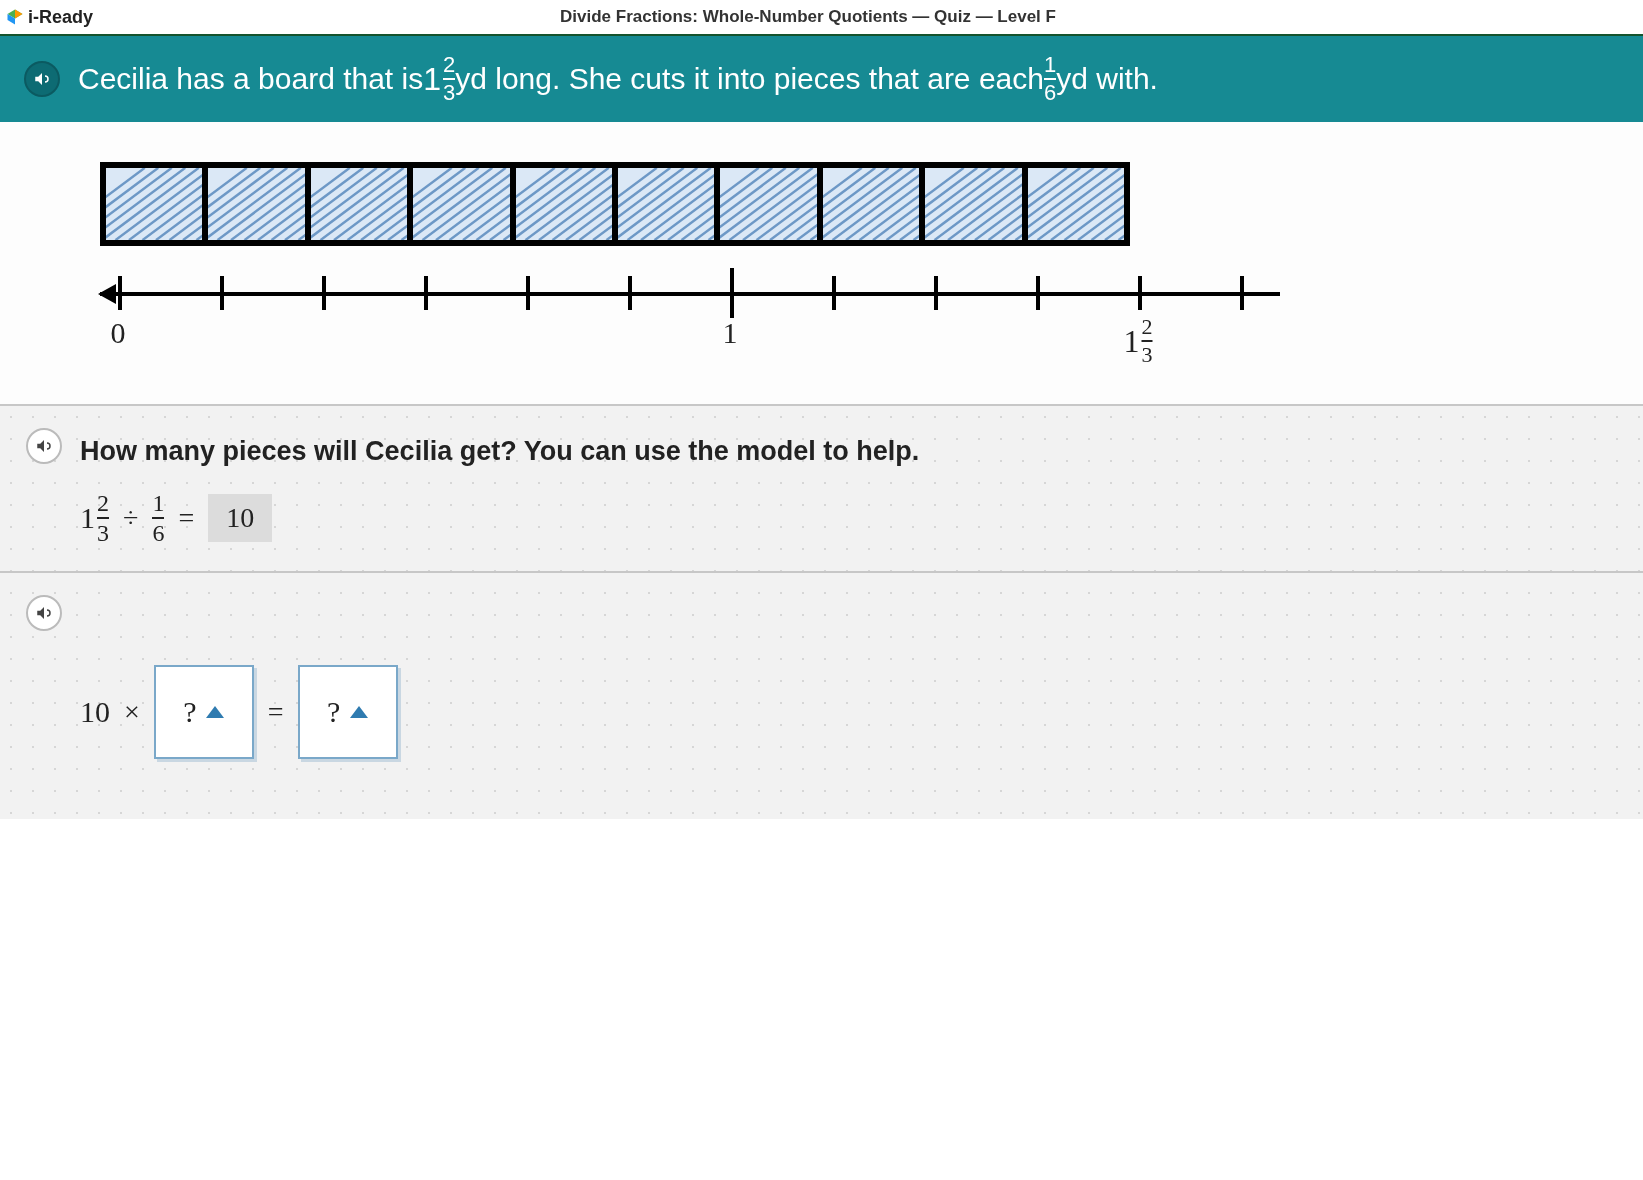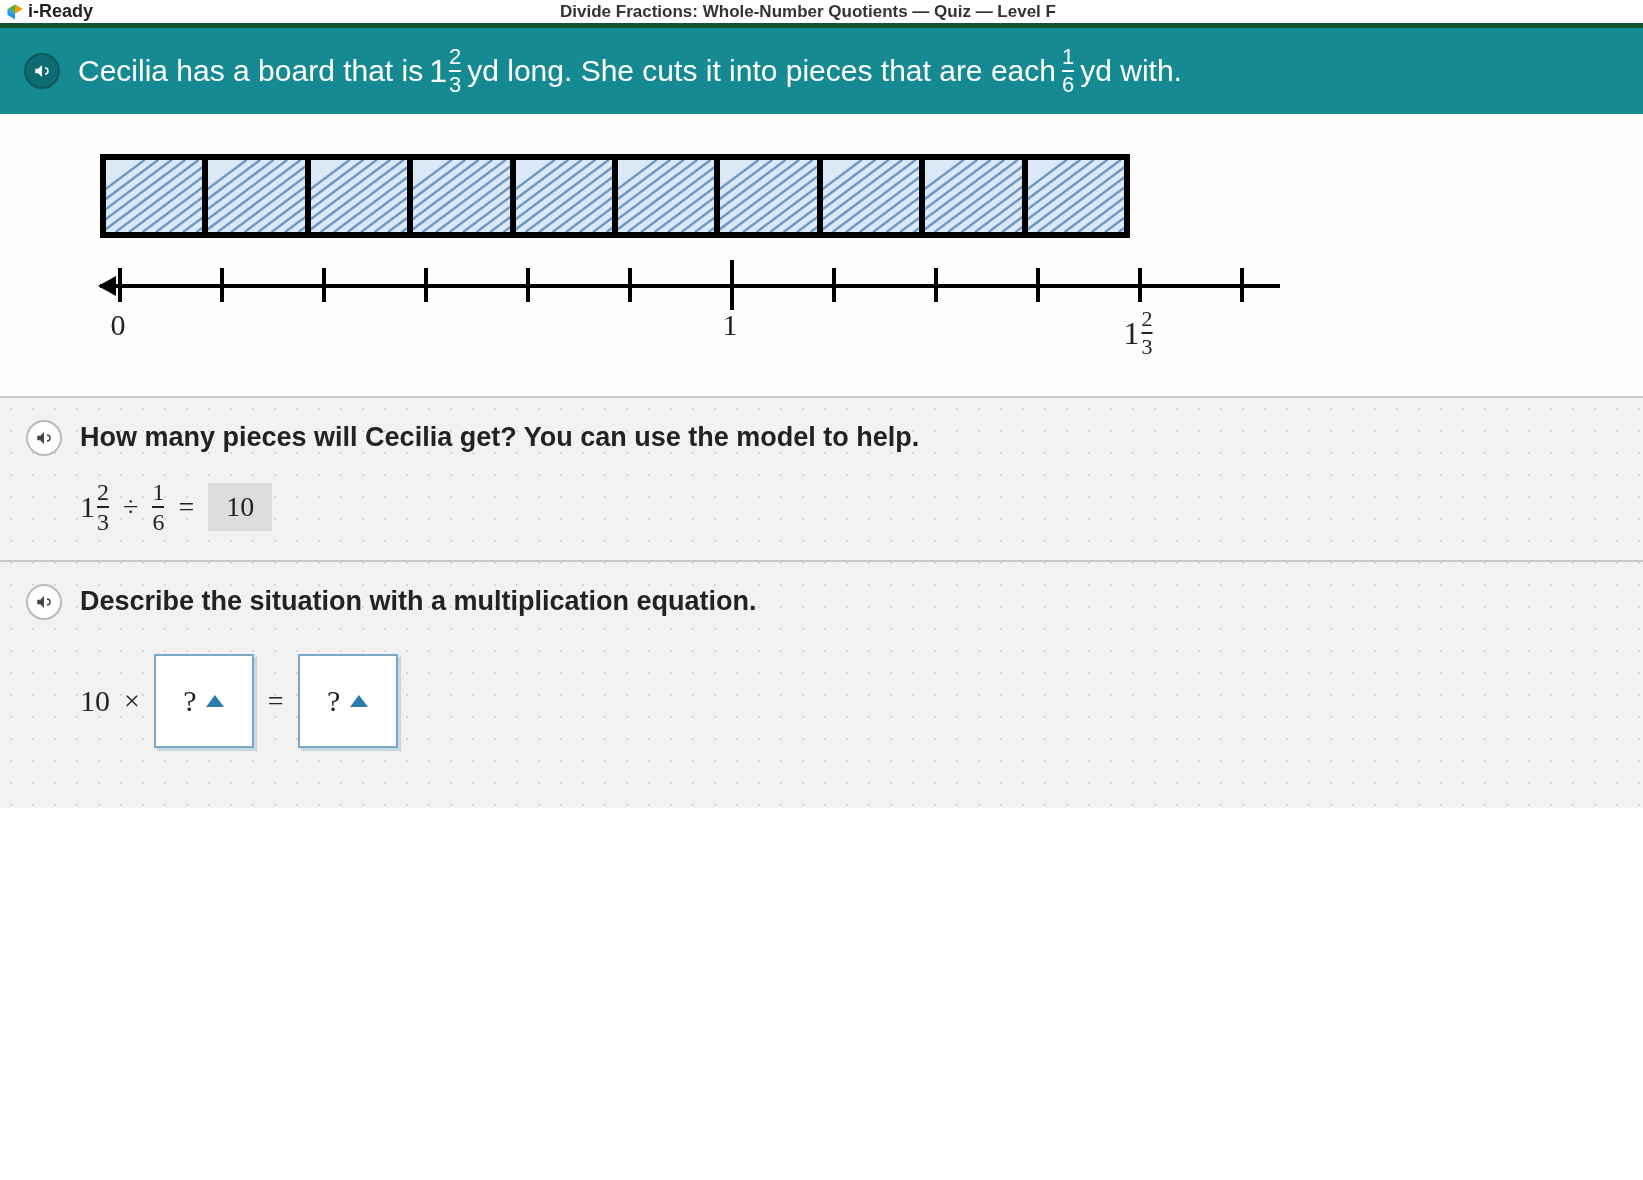--- a/index.html
+++ b/index.html
@@ -8,22 +8,22 @@
     font-family: "Helvetica Neue", Arial, sans-serif;
     background:#fff;
     color:#222;
     width:1643px;
   }
 
   
   .top-bar {
     display:flex;
     align-items:center;
-    height:28px;
-    border-bottom:5px solid #14532d;
+    height:36px;
+    border-bottom:2px solid #14532d;
     font-size:18px;
     background:#fff;
   }
   .brand { display:flex; align-items:center; padding-left:6px; font-weight:600;}
   .brand .logo { width:18px; height:18px; margin-right:4px;}
   .lesson-title { flex:1; text-align:center; font-size:17px; color:#333;font-weight:bold;}
 
   
   .problem-banner {
     background:#168a93;
@@ -37,21 +37,21 @@
     width:36px;height:36px;
     border-radius:50%;
     background:#0d6b73;
     border:2px solid #0b5a61;
     display:flex;align-items:center;justify-content:center;
     margin-right:18px;
     flex-shrink:0;
     cursor:pointer;
   }
   .audio-btn svg { width:18px;height:18px; fill:#fff;}
-  .problem-text { display:flex; align-items:center; flex-wrap:wrap; gap:6px; line-height:1.4;}
+  .problem-text { display:flex; align-items:center; flex-wrap:wrap; line-height:1.4;}
   .mixed { display:inline-flex; align-items:center;}
   .mixed .whole { font-size:32px; padding-right:2px;}
   .frac { display:inline-flex; flex-direction:column; align-items:center; font-size:22px; line-height:1;}
   .frac .num {}
   .frac .bar { width:100%; height:2px; background:currentColor; margin:2px 0;}
   .frac .den {}
 
   
   .model-area {
     background:#fdfdfd;
@@ -97,21 +97,21 @@
   }
   .q-block { border-bottom:2px solid #c7c7c7; padding:22px 26px 26px 26px;}
   .q-row { display:flex; align-items:flex-start;}
   .q-audio {
     width:36px;height:36px;border-radius:50%;
     background:#fff;border:2px solid #bbb;
     display:flex;align-items:center;justify-content:center;
     margin-right:18px; flex-shrink:0; cursor:pointer;
   }
   .q-audio svg{ width:18px;height:18px; fill:#444;}
-  .q-text { font-size:27px; font-weight:700; color:#222; margin-top:2px;}
+  .q-text { font-size:27px; font-weight:700; color:#222; margin-top:8px;}
   .eq-row {
     display:flex; align-items:center;
     font-family:"Times New Roman",serif;
     font-size:30px; margin-top:24px; margin-left:54px; gap:14px;
   }
   .eq-row .mixed .whole{font-size:30px;}
   .eq-row .frac{font-size:24px;}
   .op { font-size:28px;}
   .answer-filled {
     background:#dcdcdc; padding:8px 18px; font-size:28px; min-width:60px; text-align:center;
@@ -423,21 +423,20 @@
     </div>
   </div>
 
   <div class="q-block" style="border-bottom:none; padding-bottom:60px">
     <div class="q-row">
       <div class="q-audio">
         <svg viewBox="0 0 24 24">
             <path d="M3 9v6h4l5 5V4L7 9H3z M16 7a5 5 0 010 10v-2a3 3 0 000-6V7z"></path>
           </svg>
       </div>
-      <div class="q-text">Describe the situation with a multiplication equation.</div>
     </div>
     <div class="eq-row" style="margin-top:34px">
       <span>10</span>
       <span class="op">×</span>
       <div class="dropdown">
         <span>?</span>
         <span class="caret"></span>
       </div>
       <span class="op">=</span>
       <div class="dropdown">

